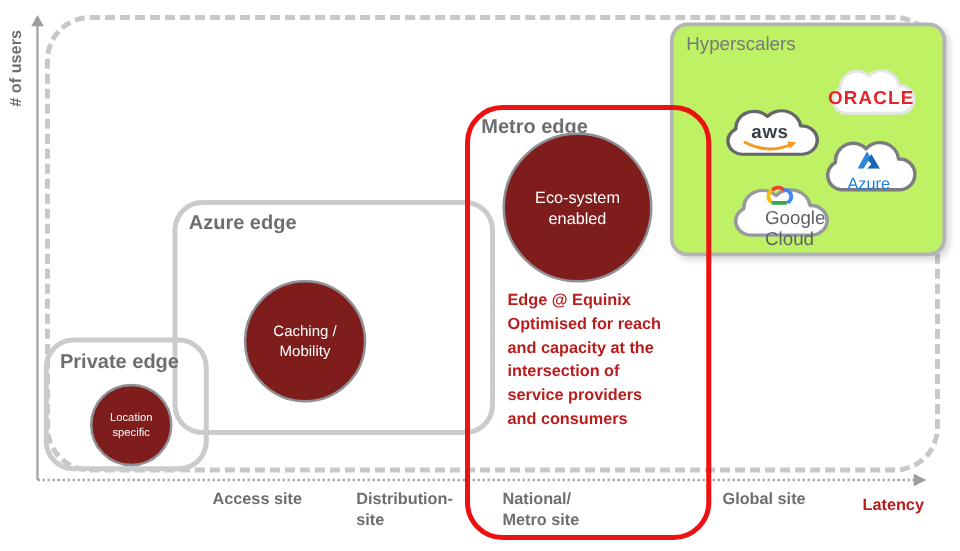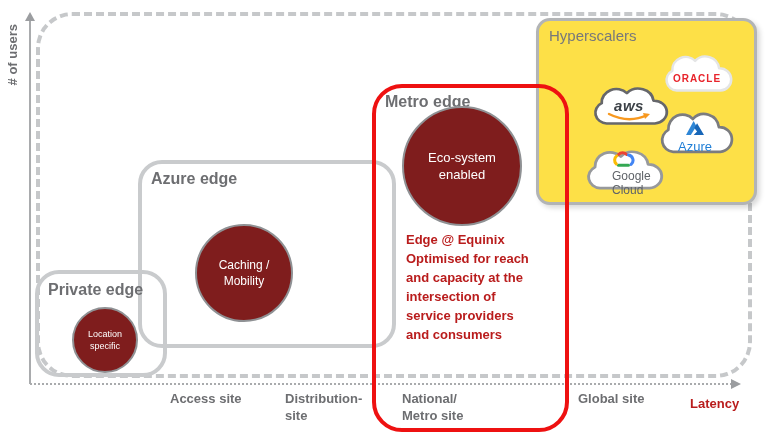--- a/index.html
+++ b/index.html
@@ -42,37 +42,37 @@
   .bubble{border-radius:50%;background:#7f1d1d;border:2px solid #8f9194;box-sizing:border-box;
     display:flex;align-items:center;justify-content:center;text-align:center;color:#fff;z-index:3;}
   .bubble-location{left:72px;top:307px;width:66px;height:66px;font-size:9px;line-height:12px;}
   .bubble-caching{left:195px;top:224px;width:98px;height:98px;font-size:12px;line-height:16px;}
   .bubble-eco{left:402px;top:106px;width:120px;height:120px;font-size:13px;line-height:17px;}
 
   .metro-desc{left:406px;top:230px;width:152px;font-size:13px;line-height:19px;
     font-weight:700;color:#b91c1c;z-index:3;}
 
   
-  .hyper-panel{left:536px;top:18px;width:221px;height:187px;background:#fde047;
+  .hyper-panel{left:536px;top:18px;width:221px;height:187px;background:#bef264;
     border:3px solid #b2b4b6;border-radius:14px;box-sizing:border-box;
     box-shadow:3px 3px 5px rgba(0,0,0,.15);z-index:4;}
   .hyper-title{left:10px;top:6px;font-size:15px;color:#77787b;}
   .cloud{display:flex;flex-direction:column;align-items:center;justify-content:center;}
   .cloud svg.cloud-shape{position:absolute;left:0;top:0;width:100%;height:100%;}
-  .cloud-aws{left:48px;top:62px;width:84px;height:48px;font-style:italic;}
+  .cloud-aws{left:35px;top:62px;width:84px;height:48px;}
   .cloud-oracle{left:120px;top:30px;width:76px;height:47px;}
   .cloud-azure{left:115px;top:87px;width:82px;height:52px;}
   .cloud-google{left:41px;top:125px;width:86px;height:50px;}
   .cloud-content{position:relative;z-index:2;display:flex;flex-direction:column;
     align-items:center;justify-content:center;margin-top:8px;}
   .aws-word{font-size:15px;font-weight:700;color:#3b4046;line-height:13px;letter-spacing:0.5px;}
-  .oracle-word{font-size:10px;font-weight:700;color:#e8242b;letter-spacing:1px;text-align:center;}
+  .oracle-word{font-size:15px;font-weight:700;color:#e8242b;letter-spacing:1px;text-align:center;}
   .azure-row{display:flex;align-items:center;gap:4px;margin-top:6px;}
   .azure-word{font-size:13px;color:#1f7ed6;}
-  .google-word{font-size:12px;color:#5f6368;margin-top:1px;padding-left:32px;}
+  .google-word{font-size:15px;color:#5f6368;margin-top:1px;padding-left:32px;}
 </style>
 </head>
 <body>
 
 <div class="stage">
 
   <div class="abs dashed-boundary"></div>
 
   <div class="abs y-axis-line"></div>
   <div class="abs y-axis-arrow"></div>

